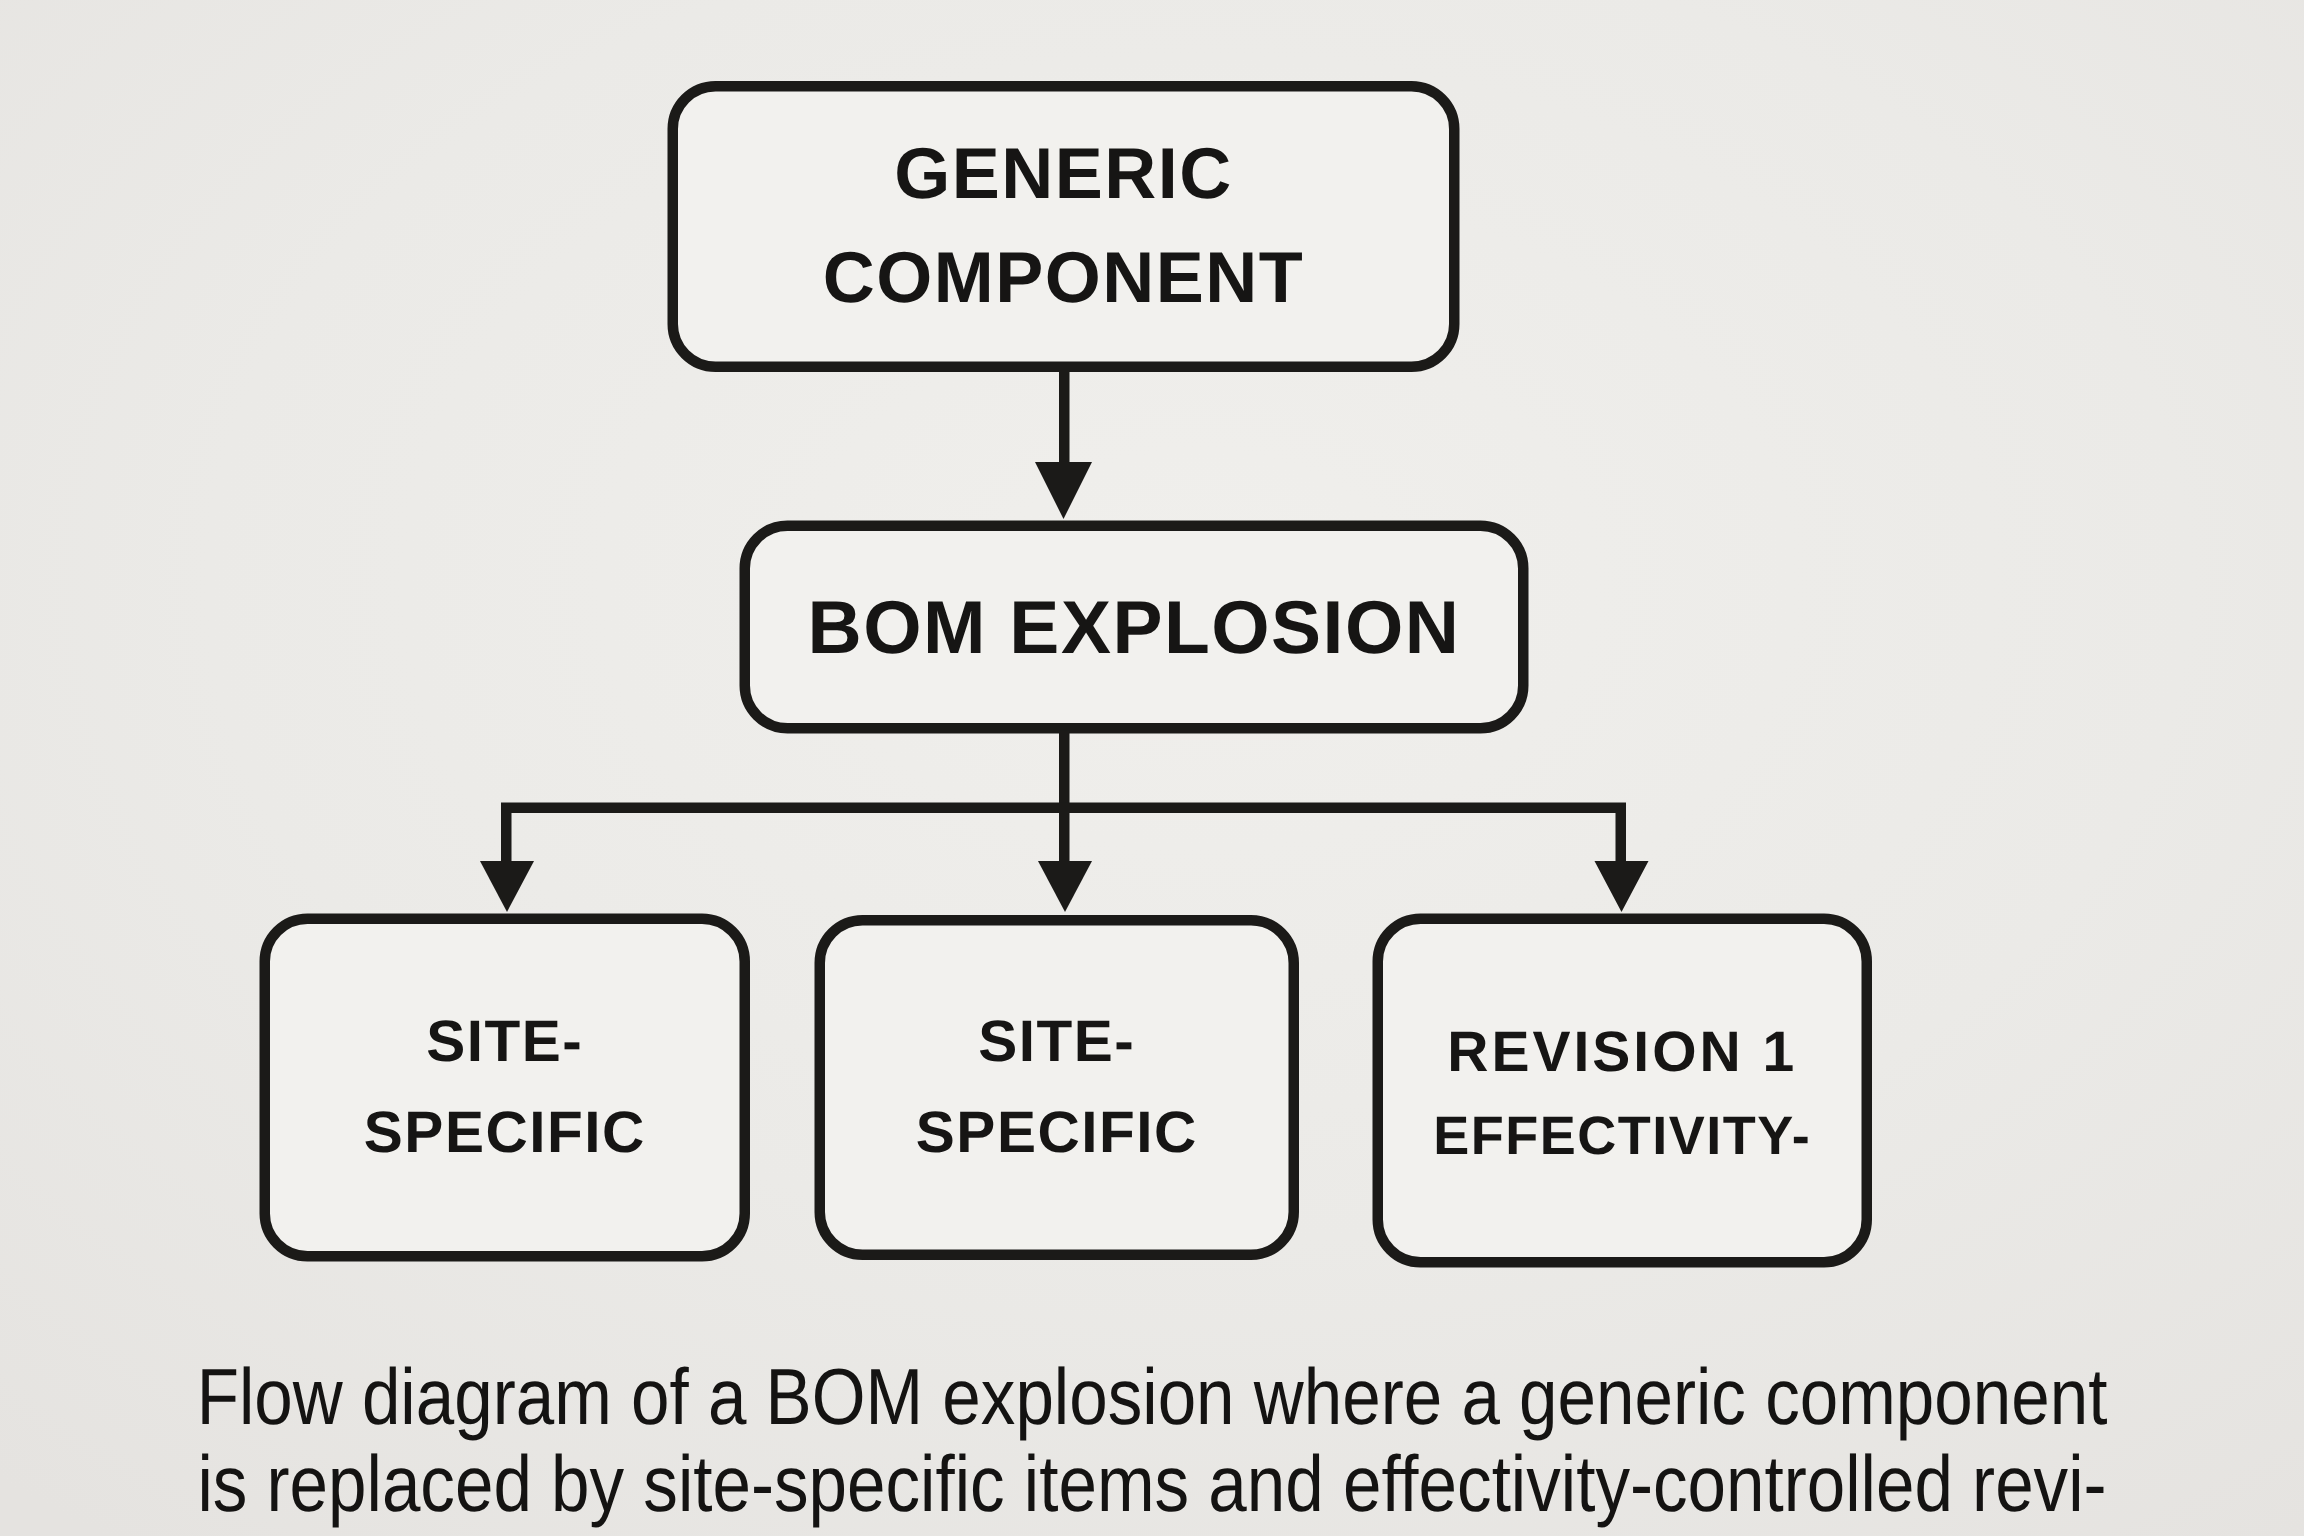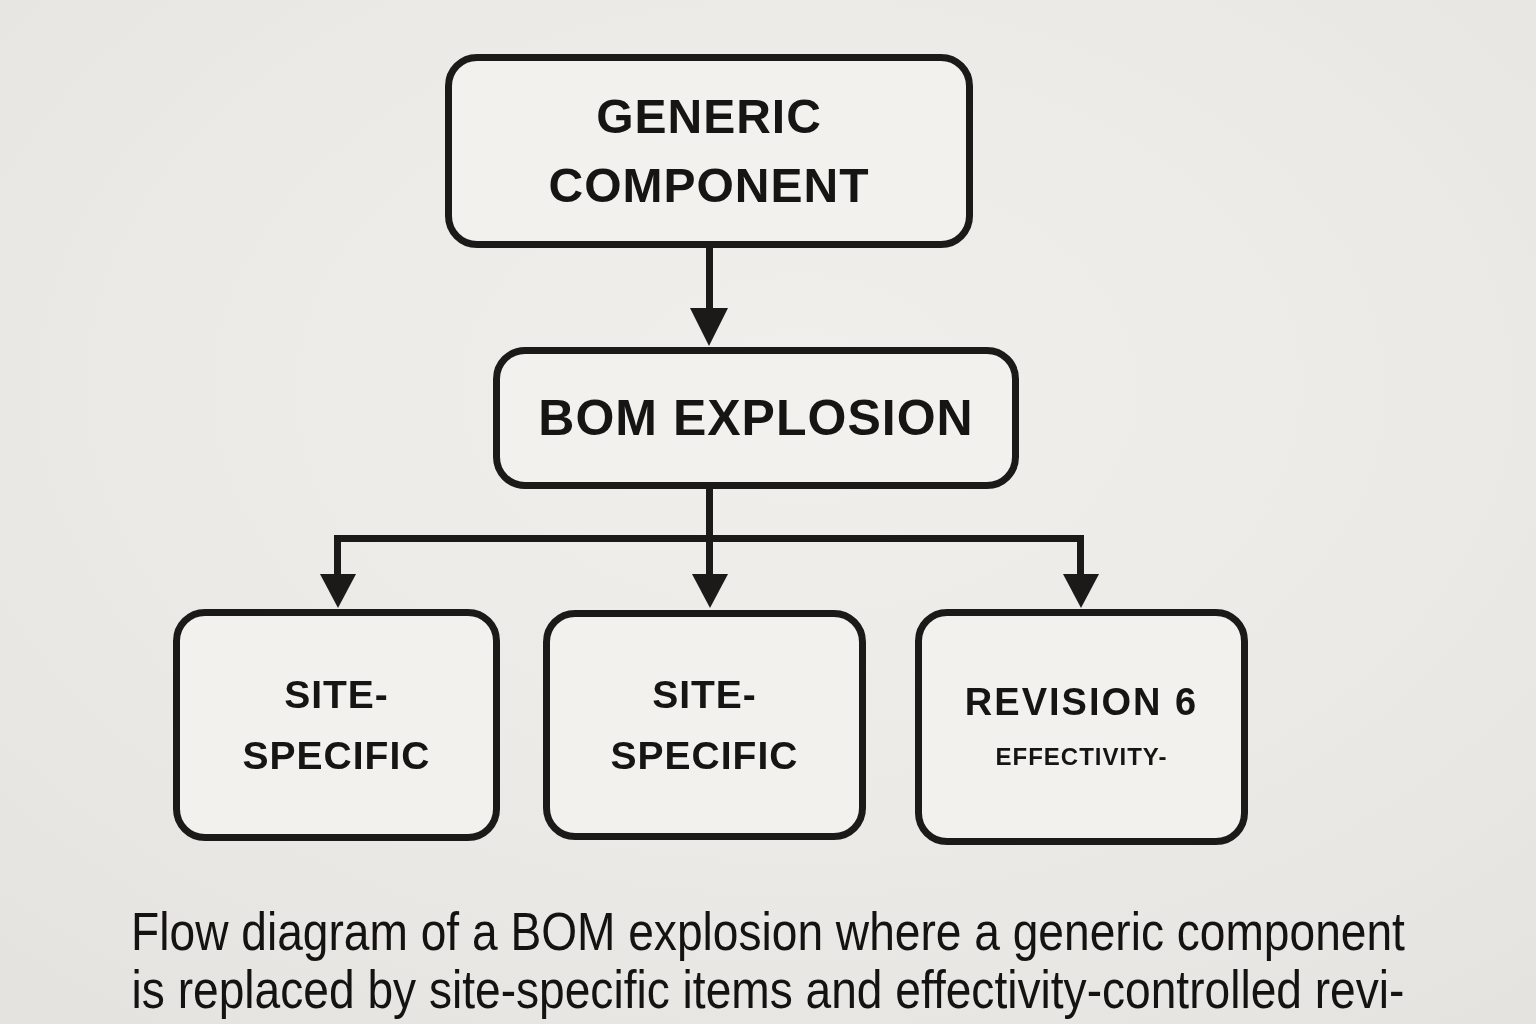--- a/index.html
+++ b/index.html
@@ -29,21 +29,21 @@
     text-align: center;
     font-weight: bold;
     color: #161514;
   }
   .node-generic   { left: 445px; top: 54px;  width: 528px; height: 194px; font-size: 48px; line-height: 69px; letter-spacing: 1px; }
   .node-bom       { left: 445px; top: 347px; width: 526px; height: 142px; font-size: 50px; line-height: 56px; letter-spacing: 1px; margin-left: 48px; }
   .node-item-a    { left: 173px; top: 609px; width: 327px; height: 232px; font-size: 39px; line-height: 61px; letter-spacing: 1px; }
   .node-item-b    { left: 543px; top: 610px; width: 323px; height: 230px; font-size: 39px; line-height: 61px; letter-spacing: 1px; }
   .node-revision  { left: 915px; top: 609px; width: 333px; height: 236px; }
   .node-revision .line-main  { font-size: 38px; line-height: 58px; letter-spacing: 2px; }
-  .node-revision .line-sub   { font-size: 24px; line-height: 51px; letter-spacing: 1px; }
+  .node-revision .line-sub   { font-size: 36px; line-height: 51px; letter-spacing: 1px; }
 
   .stem {
     position: absolute;
     background: #1b1a18;
   }
   .arrowhead {
     position: absolute;
     width: 0;
     height: 0;
     border-left: 19px solid transparent;
@@ -114,21 +114,21 @@
     <span>SITE-</span>
     <span>SPECIFIC</span>
   </div>
 
   <div class="node node-item-b">
     <span>SITE-</span>
     <span>SPECIFIC</span>
   </div>
 
   <div class="node node-revision">
-    <span class="line-main">REVISION 6</span>
+    <span class="line-main">REVISION 1</span>
     <span class="line-sub">EFFECTIVITY-</span>
   </div>
 
   <div class="caption">
     <span class="caption-line">Flow diagram of a BOM explosion where a generic component</span>
     <span class="caption-line">is replaced by site-specific items and effectivity-controlled revi-</span>
   </div>
 
 </div>
 

